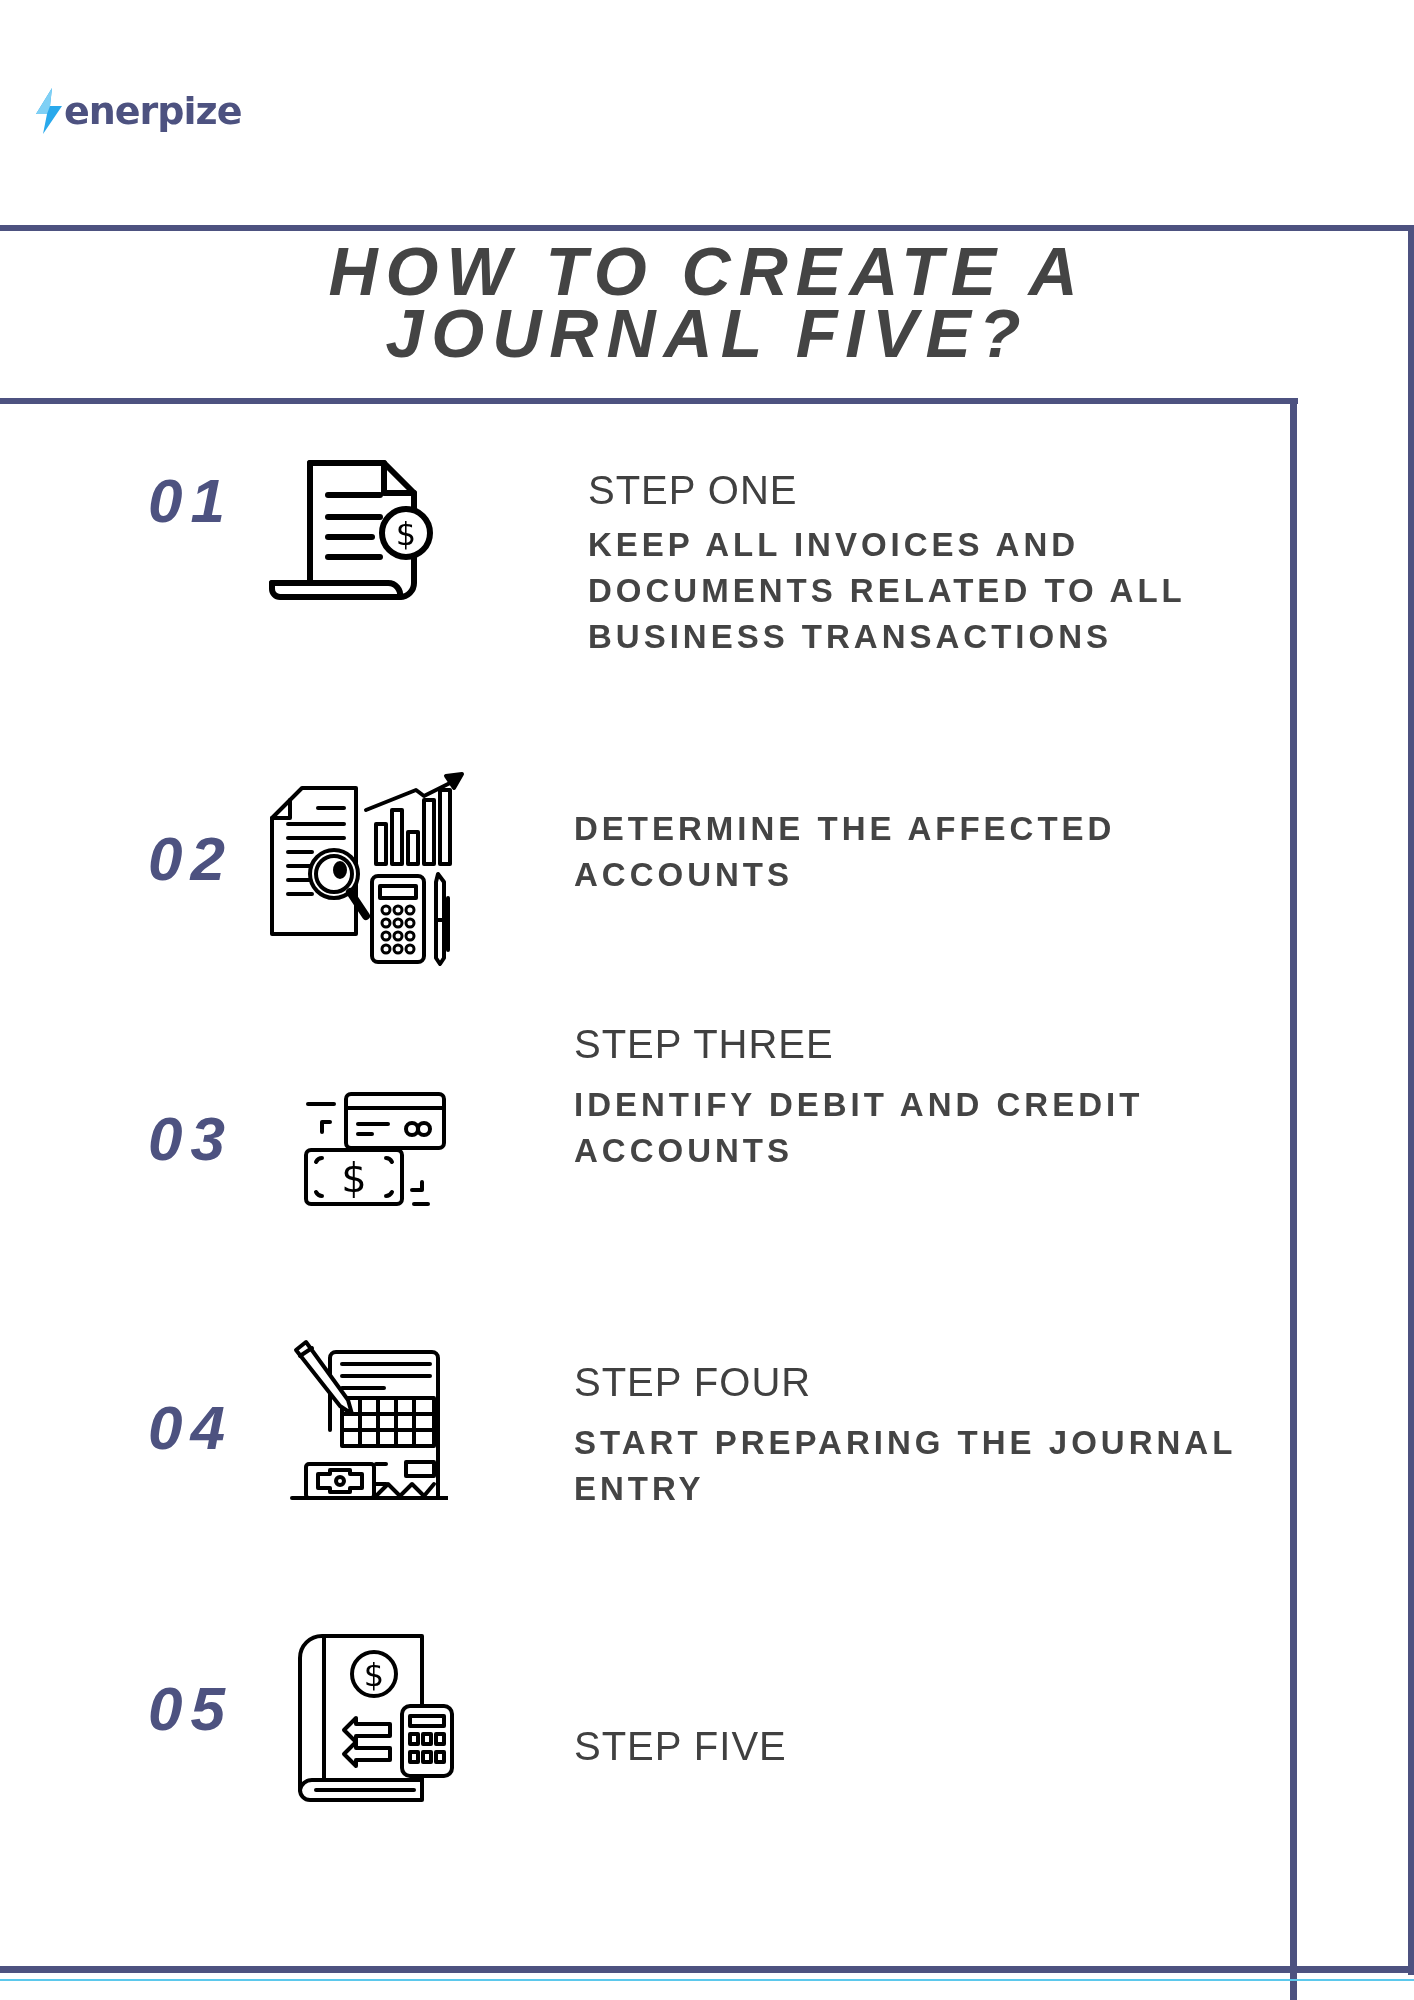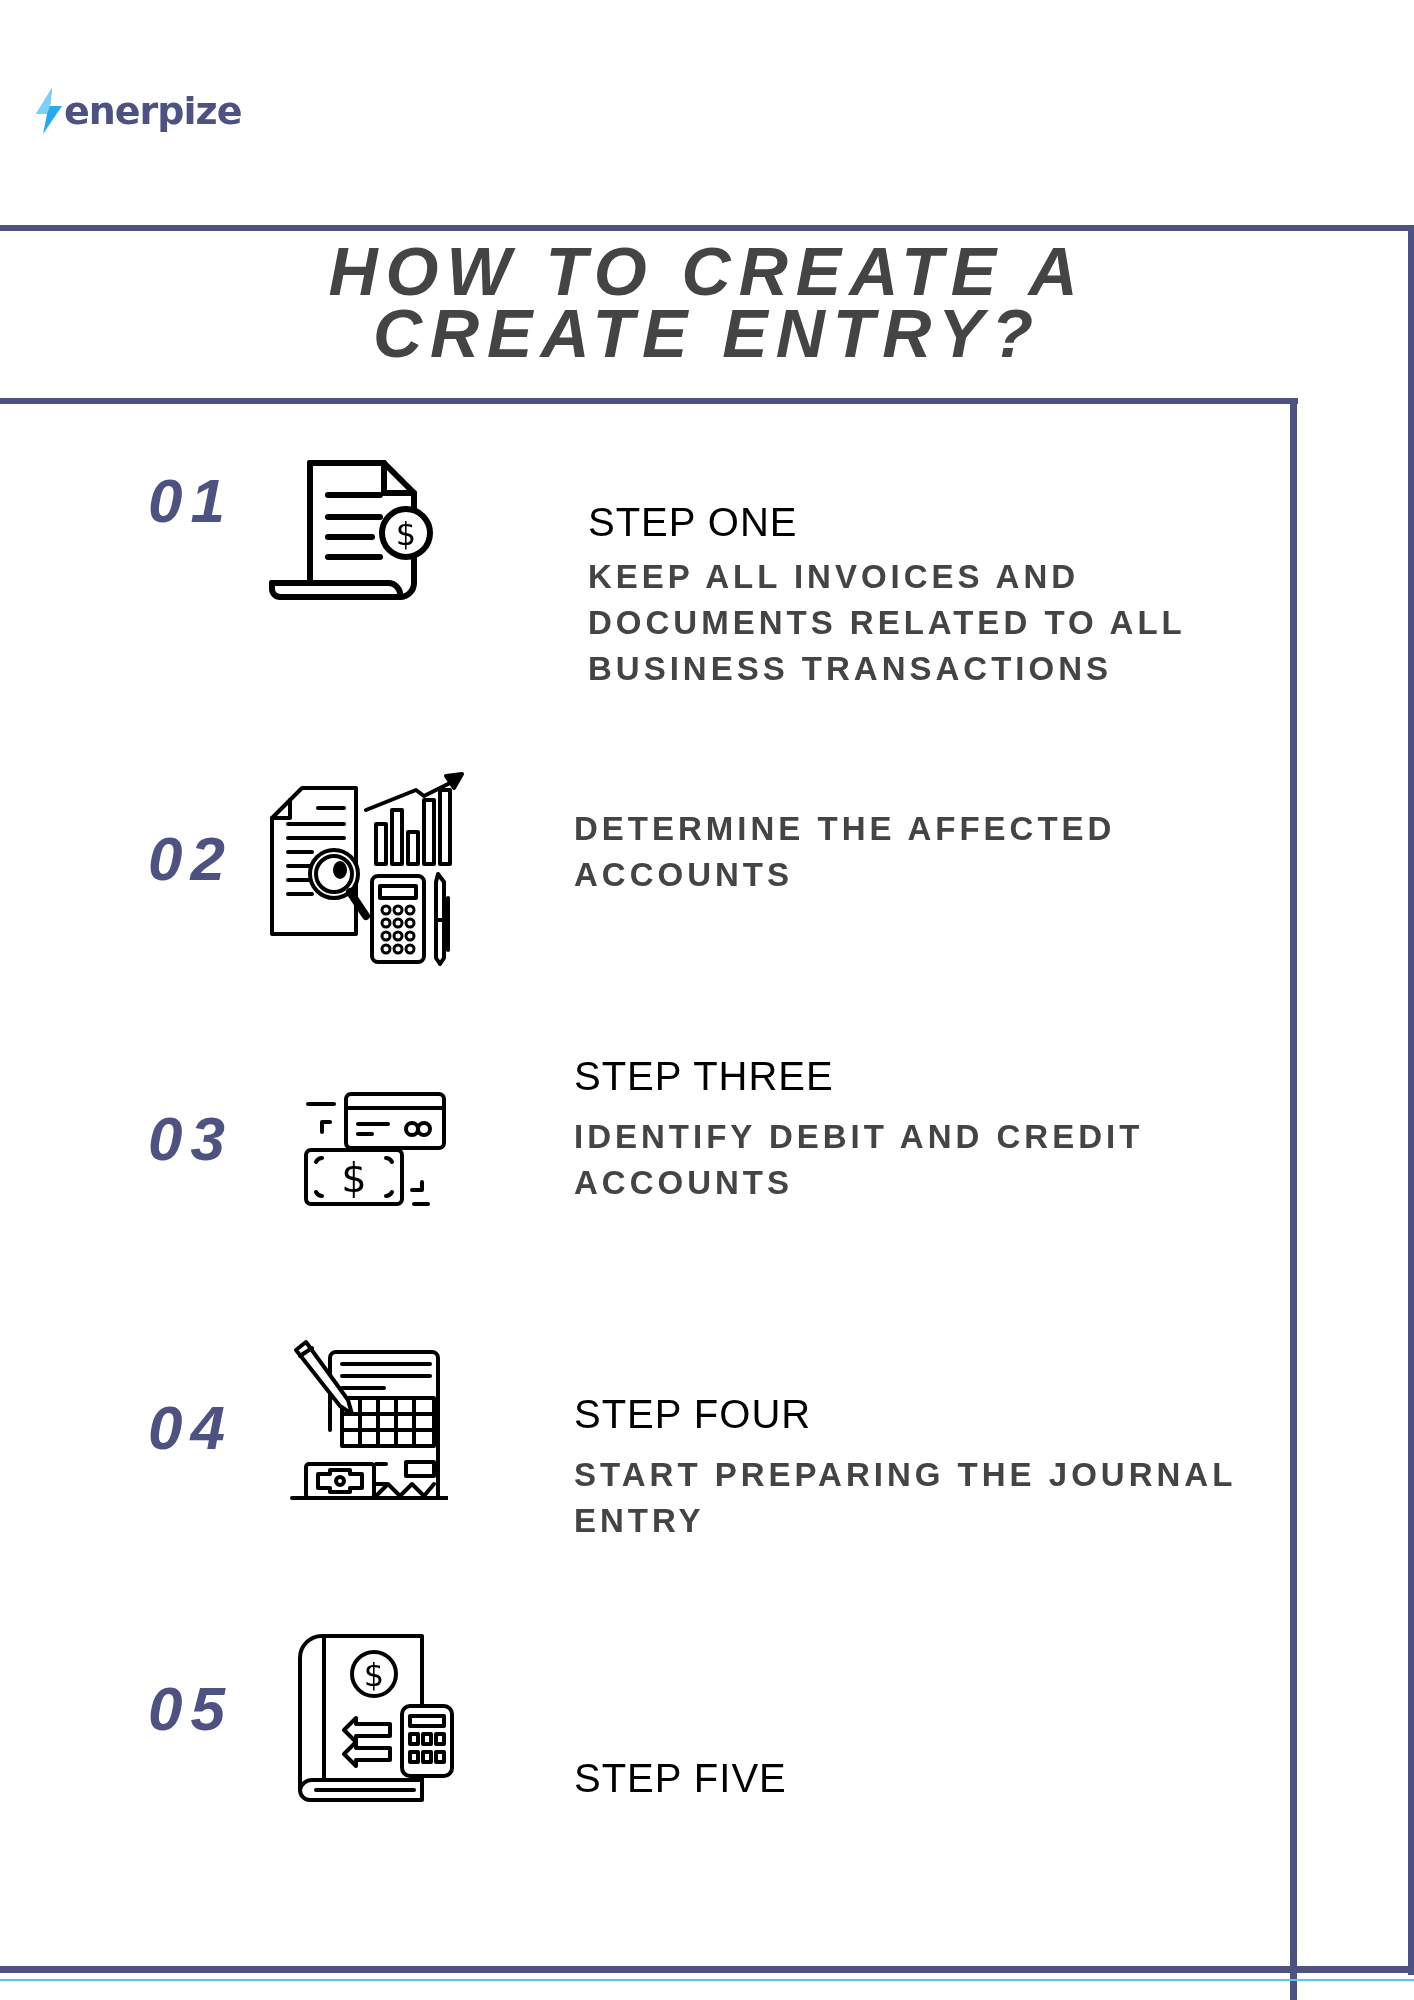--- a/index.html
+++ b/index.html
@@ -10,21 +10,21 @@
   .frame-outer-right { position:absolute; left:1408px; top:225px; width:6px; height:1750px; background:#4d5280; }
   .frame-bottom { position:absolute; left:0; top:1966px; width:1414px; height:7px; background:#4d5280; }
   .frame-cyan { position:absolute; left:0; top:1979px; width:1414px; height:2px; background:#5bc8ec; }
   .frame-inner-top { position:absolute; left:0; top:398px; width:1298px; height:6px; background:#4d5280; }
   .frame-inner-right { position:absolute; left:1290px; top:398px; width:7px; height:1602px; background:#4d5280; }
   .title { position:absolute; left:0; top:240px; width:1414px; text-align:center; color:#444444; font-weight:bold; font-style:italic; font-size:68px; letter-spacing:8px; line-height:62px; }
   .title span { display:block; }
   .num { position:absolute; left:148px; font-weight:bold; font-style:italic; font-size:62px; color:#4d5280; letter-spacing:8px; }
   .icon { position:absolute; }
   .step { position:absolute; }
-  .step-label { font-size:40px; color:#000000; letter-spacing:1px; line-height:48px;margin-top:32px; }
+  .step-label { font-size:40px; color:#404040; letter-spacing:1px; line-height:48px; }
   .step-desc { font-size:33px; font-weight:bold; color:#444444; letter-spacing:4px; line-height:46px; margin-top:8px; }
 </style>
 </head>
 <body>
 
 <div class="logo">
   <svg width="30" height="46" viewBox="0 0 30 46">
     <polygon points="18,0 2,26 13,26 9,46 28,18 16,18" fill="#29a9ec"></polygon>
     <polygon points="18,0 2,26 13,26 16,18" fill="#7fd0f5"></polygon>
   </svg>
@@ -33,21 +33,21 @@
 
 <div class="frame-outer-top"></div>
 <div class="frame-outer-right"></div>
 <div class="frame-inner-top"></div>
 <div class="frame-inner-right"></div>
 <div class="frame-bottom"></div>
 <div class="frame-cyan"></div>
 
 <h1 class="title" style="margin:0;">
   <span>HOW TO CREATE A</span>
-  <span>CREATE ENTRY?</span>
+  <span>JOURNAL FIVE?</span>
 </h1>
 
 <div class="num" style="top:465px;">01</div>
 <svg class="icon" style="left:266px;top:455px;" width="170" height="146" viewBox="0 0 170 146" fill="none" stroke="#000" stroke-width="6" stroke-linejoin="round" stroke-linecap="round">
   <path d="M44 8 H118 L148 38 V128 A14 14 0 0 1 134 142 H14 A8 8 0 0 1 6 134 V128 H44 Z"></path>
   <path d="M118 8 V38 H148"></path>
   <path d="M44 128 V8"></path>
   <path d="M6 128 H122 A12 12 0 0 1 134 142"></path>
   <line x1="62" y1="40" x2="114" y2="40"></line>
   <line x1="62" y1="62" x2="114" y2="62"></line>

